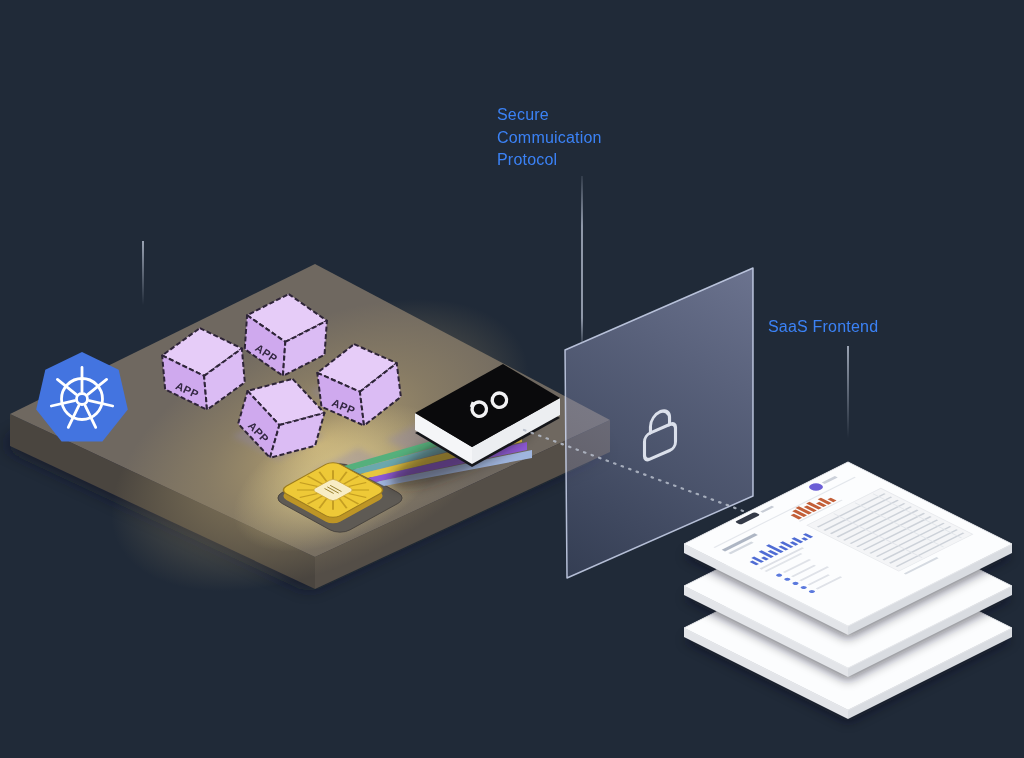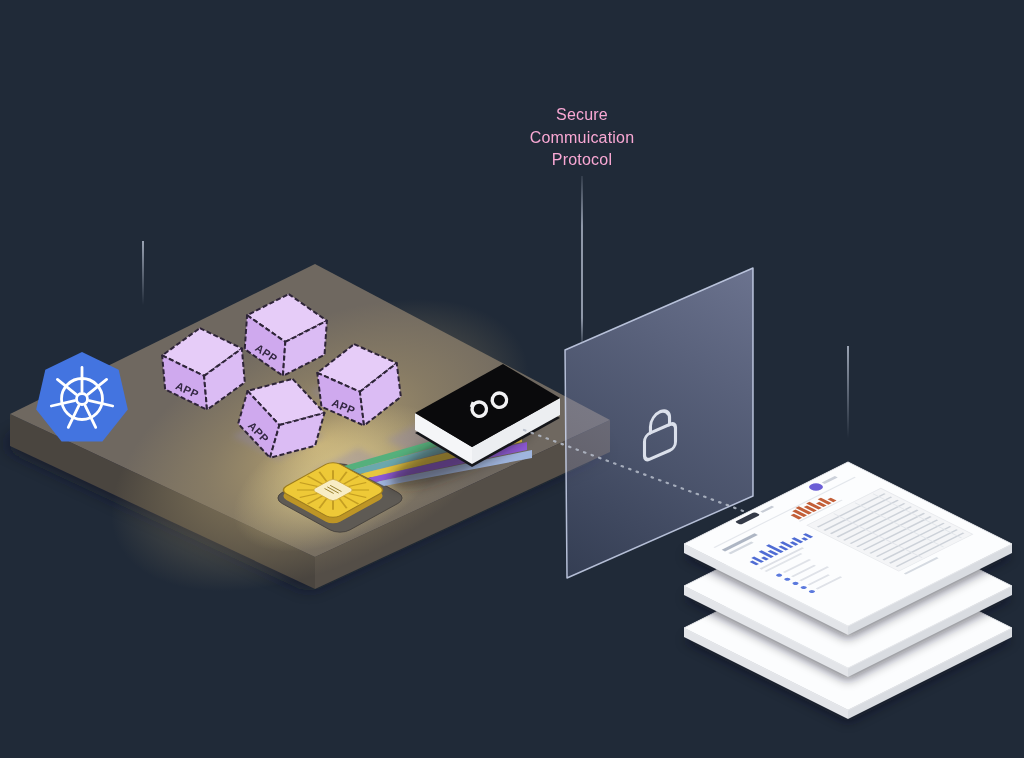--- a/index.html
+++ b/index.html
@@ -1,19 +1,19 @@
 <!DOCTYPE html>
 <html><head>
 <meta charset="utf-8">
 <style>
   html,body{margin:0;padding:0;background:#202a38;}
   .stage{position:relative;width:1024px;height:758px;background:#202a38;overflow:hidden;
          font-family:"Liberation Sans",sans-serif;}
   .stage svg{position:absolute;left:0;top:0;}
-  .label{position:absolute;color:#f9a8d4;font-size:16px;line-height:1.42;text-align:center;
+  .label{position:absolute;color:#3b82f6;font-size:16px;line-height:1.42;text-align:left;
          white-space:pre-line;letter-spacing:.2px;font-weight:400;}
   .leader{position:absolute;width:2px;}
   #leader-customer{left:142px;top:241px;height:64px;
     background:linear-gradient(to bottom,#9aa3b3,rgba(154,163,179,0));}
   #leader-secure{left:581px;top:176px;height:167px;
     background:linear-gradient(to bottom,rgba(154,163,179,.15),#8f98a9 30%,#8f98a9 85%,rgba(154,163,179,.2));}
   #leader-saas{left:847px;top:346px;height:92px;
     background:linear-gradient(to bottom,#9aa3b3,rgba(154,163,179,0));}
 </style>
 </head>
@@ -266,14 +266,15 @@
   </g>
 </svg>
 
 <div class="leader" id="leader-customer"></div>
 
 <div class="label" style="left:497px;top:104px;width:170px;">Secure
 Commuication
 Protocol</div>
 <div class="leader" id="leader-secure"></div>
 
+<div class="label" style="left:768px;top:316px;width:164px;">SaaS Frontend</div>
 <div class="leader" id="leader-saas"></div>
 </div>
 
 </body></html>

